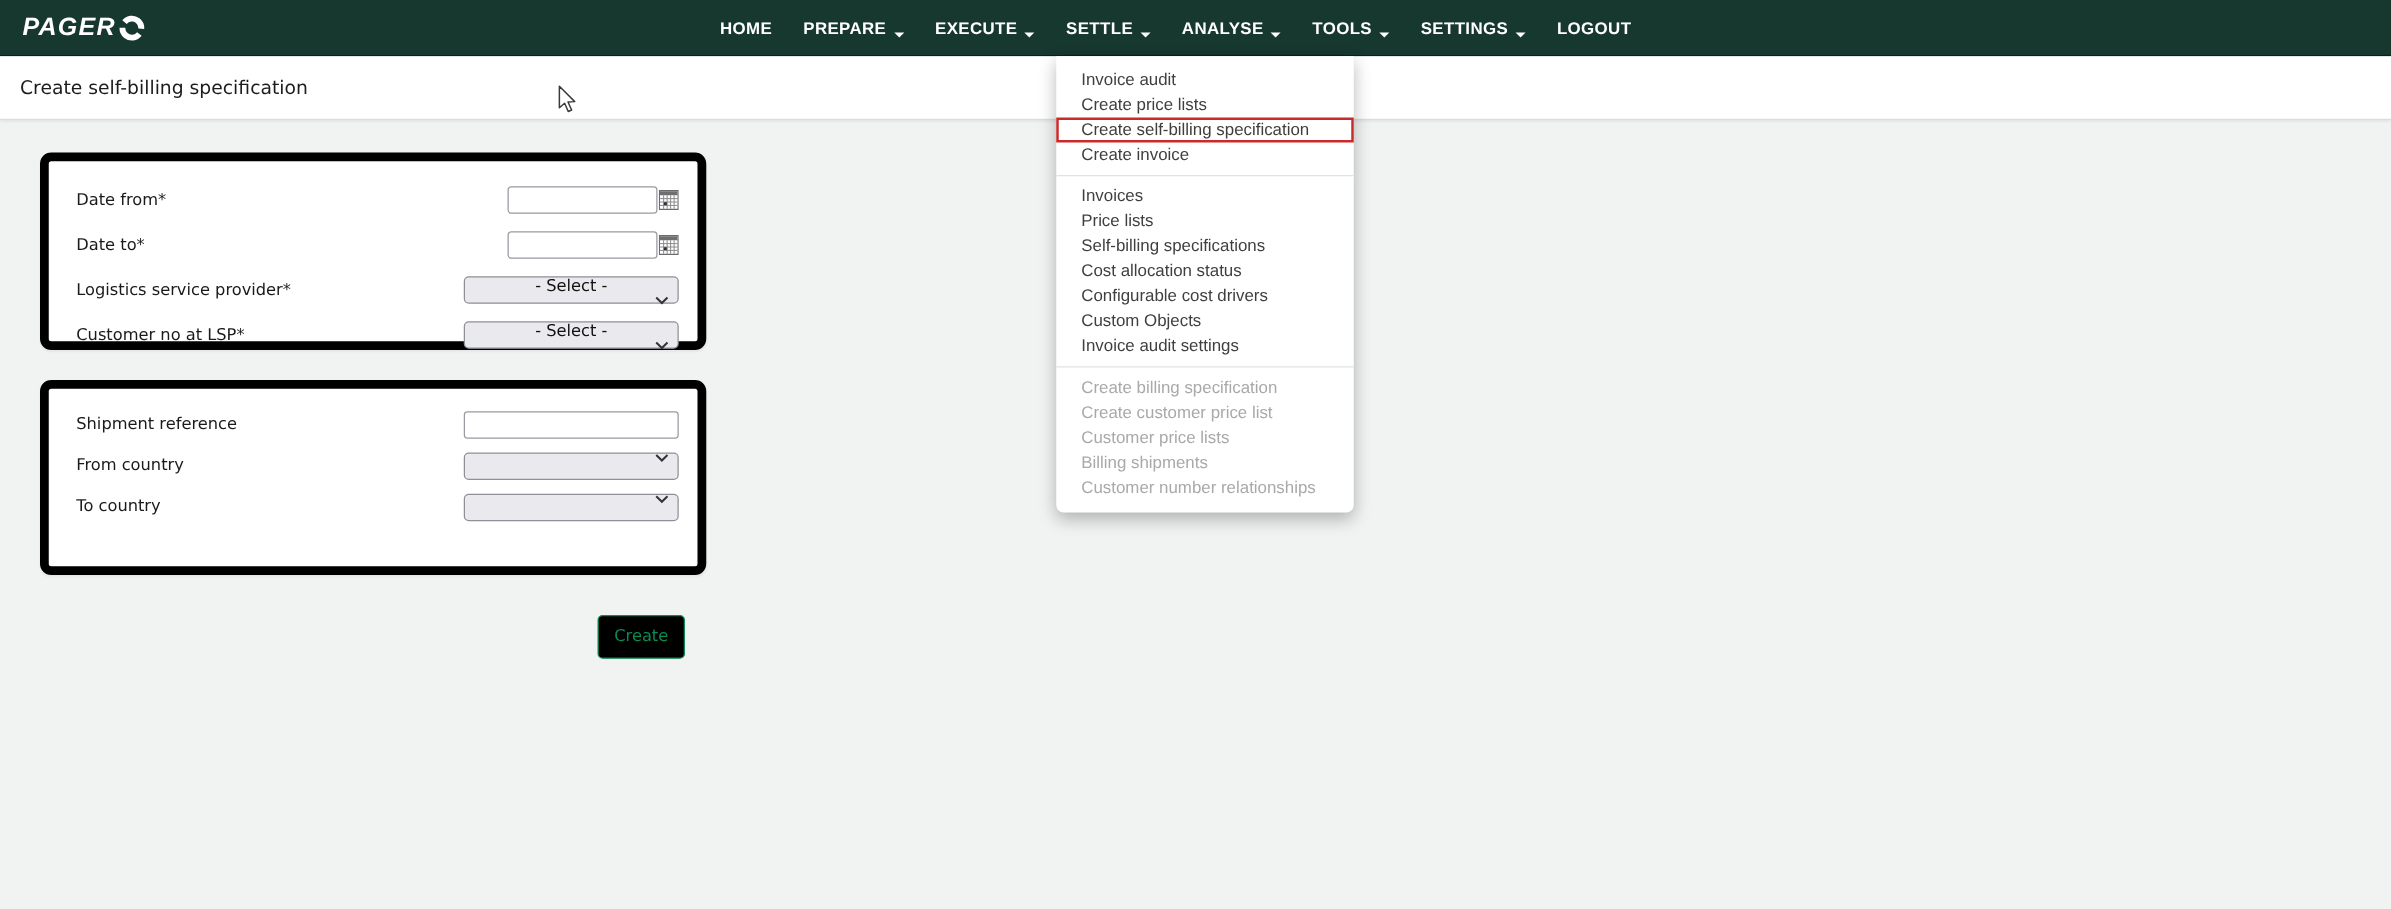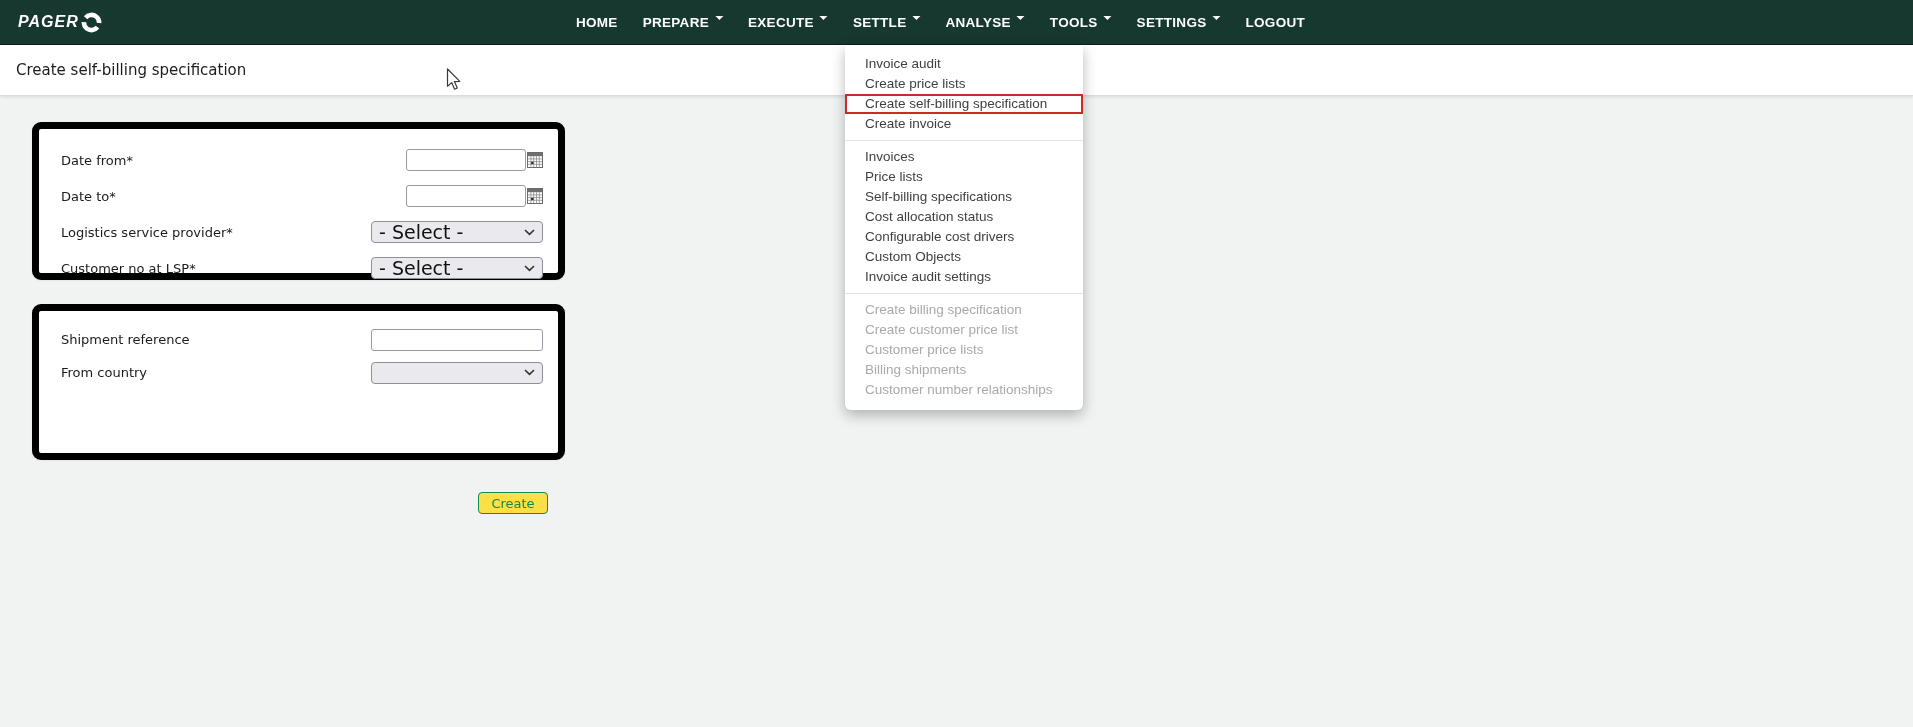--- a/index.html
+++ b/index.html
@@ -13,29 +13,29 @@
 
   
   .navbar {
     position:absolute; top:0; left:0; width:100%; height:45px;
     background:#17382f; border-bottom:1px solid #0c211b;
   }
   .logo {
     position:absolute; left:18px; top:9px; height:26px;
     display:flex; align-items:center; color:#fff; cursor:pointer;
     font-family:"Liberation Sans", sans-serif;
-    font-weight:bold; font-style:italic; font-size:16px; letter-spacing:1px;
+    font-weight:bold; font-style:italic; font-size:20px; letter-spacing:1px;
   }
   .logo svg { margin-left:1px; }
   .nav {
     position:absolute; top:0; left:50%; transform:translateX(calc(-50% - 16px));
     height:44px; display:flex; align-items:center; gap:25px;
   }
   .nav-item {
-    display:flex; align-items:flex-start; gap:6px; cursor:pointer;
+    display:flex; align-items:flex-end; gap:6px; cursor:pointer;
     color:#ffffff; font-family:"Liberation Sans", sans-serif;
     font-weight:bold; font-size:13.5px; letter-spacing:.3px; white-space:nowrap;
   }
   .caret {
     width:0; height:0; margin-top:1px;
     border-left:4px solid transparent; border-right:4px solid transparent;
     border-top:4px solid #ffffff;
   }
 
   
@@ -63,27 +63,27 @@
   .ctrl { margin-left:auto; width:172px; display:flex; align-items:center; justify-content:flex-end; }
   .text-input {
     height:22px; width:100%; border:1px solid #979aa0; border-radius:3px;
     background:#fff; padding:0 4px; font:13px "DejaVu Sans", sans-serif; color:#111;
   }
   .date-input { width:120px; }
   .cal-btn { width:16px; height:16px; margin-left:1px; padding:0; border:0; background:transparent; cursor:pointer; line-height:0; }
   .select {
     width:172px; height:22px; background:#e9e9ee; border:1px solid #8e9097;
     border-radius:4px; display:flex; align-items:center; padding:0 7px;
-    font-size:19px; color:#111; cursor:pointer;
+    font-size:13px; color:#111; cursor:pointer;flex-direction:column;
   }
   .select .chev { margin-left:auto; line-height:0; }
 
   .create-btn {
-    position:absolute; left:478px; top:492px; width:70px; height:22px;
-    background:#fde047; border:1px solid #0f8a52; border-radius:4px;
+    position:absolute; left:478px; top:492px; width:70px; height:35px;
+    background:#000000; border:1px solid #0f8a52; border-radius:4px;
     color:#0c8a50; font:13px "DejaVu Sans", sans-serif; cursor:pointer; padding:0;
   }
 
   
   .dropdown {
     position:absolute; left:845px; top:45px; width:238px; z-index:10;
     background:#ffffff; border-radius:0 0 6px 6px;
     box-shadow:0 5px 14px rgba(0,0,0,.28);
     padding:9px 0 10px; font-family:"Liberation Sans", sans-serif;
   }
@@ -218,20 +218,33 @@
         <div class="select">
           <span></span>
           <span class="chev">
             <svg width="11" height="7" viewBox="0 0 11 7">
                 <path d="M1 1 L5.5 5.4 L10 1" fill="none" stroke="#333" stroke-width="1.6"></path>
               </svg>
           </span>
         </div>
       </div>
     </div>
+    <div class="row">
+      <label class="lbl">To country</label>
+      <div class="ctrl">
+        <div class="select">
+          <span></span>
+          <span class="chev">
+            <svg width="11" height="7" viewBox="0 0 11 7">
+                <path d="M1 1 L5.5 5.4 L10 1" fill="none" stroke="#333" stroke-width="1.6"></path>
+              </svg>
+          </span>
+        </div>
+      </div>
+    </div>
   </section>
 
   <button class="create-btn">Create</button>
 
   <div class="dropdown">
     <div class="menu-item">Invoice audit</div>
     <div class="menu-item">Create price lists</div>
     <div class="menu-item highlighted">Create self-billing specification</div>
     <div class="menu-item">Create invoice</div>
 

